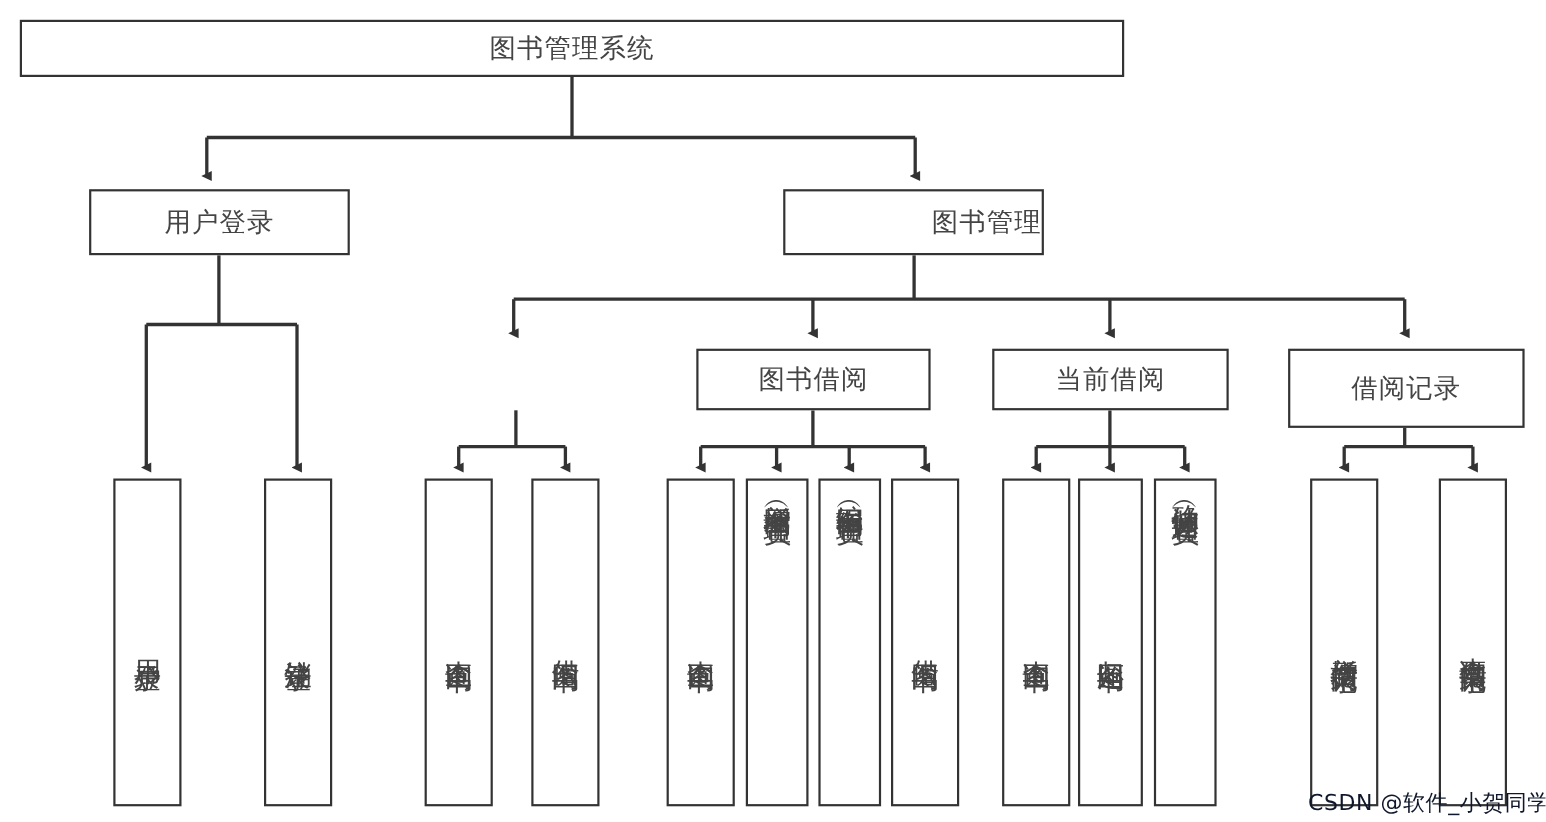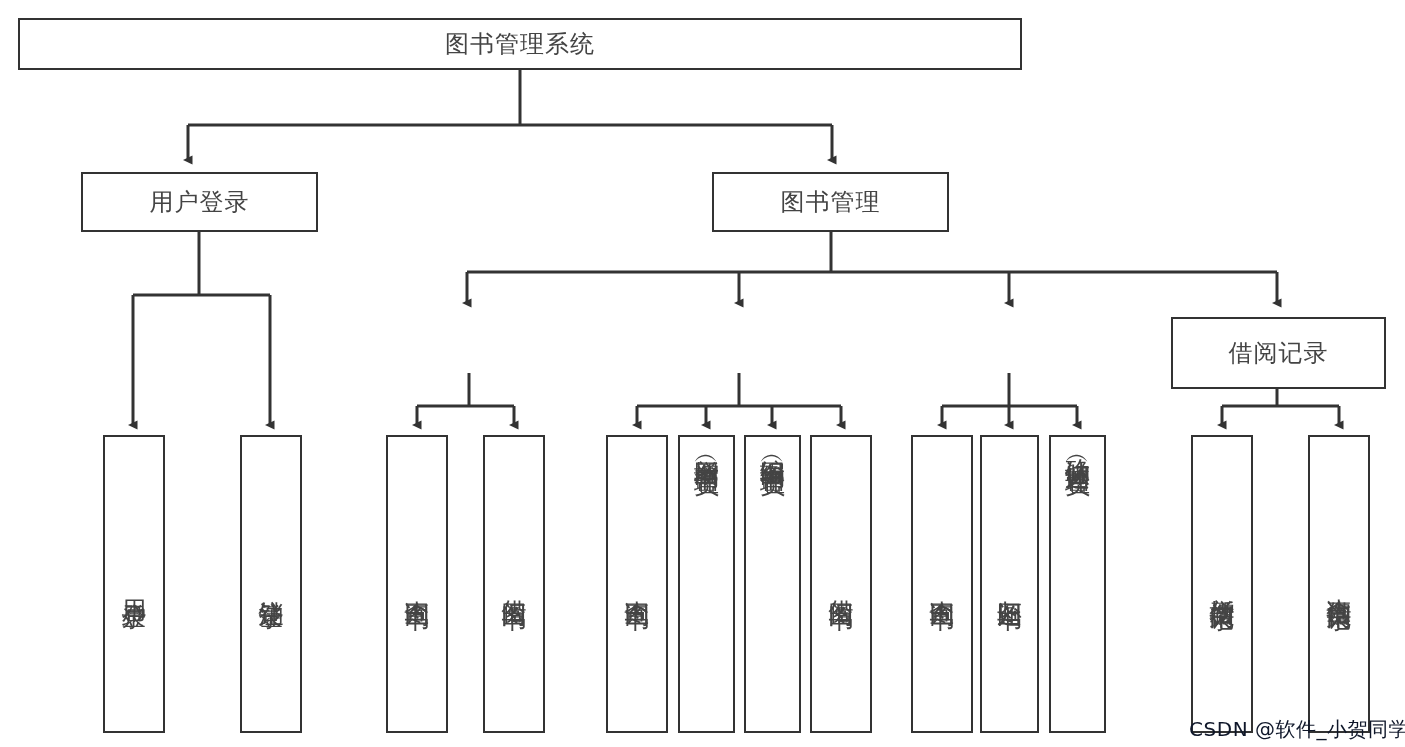--- a/index.html
+++ b/index.html
@@ -126,24 +126,30 @@
     </g>
   </svg>
 
   <div class="node" style="left:18px; top:18px; width:1004px; height:52px;">
     <span class="label">图书管理系统</span>
   </div>
 
   <div class="node" style="left:81px; top:172px; width:237px; height:60px;">
     <span class="label">用户登录</span>
   </div>
-  <div class="node" style="left:712px; top:172px; width:237px; height:60px;">
+  <div class="node" style="left:712px; top:172px; width:237px; height:60px;justify-content:flex-end;">
     <span class="label">图书管理</span>
   </div>
 
+  <div class="node" style="left:633px; top:317px; width:213px; height:56px;">
+    <span class="label">图书借阅</span>
+  </div>
+  <div class="node" style="left:902px; top:317px; width:215px; height:56px;">
+    <span class="label">当前借阅</span>
+  </div>
   <div class="node" style="left:1171px; top:317px; width:215px; height:72px;">
     <span class="label">借阅记录</span>
   </div>
 
   <div class="node vert mid" style="left:103px; top:435px; width:62px; height:298px;">
     <span class="label">用户登录</span>
   </div>
   <div class="node vert mid" style="left:240px; top:435px; width:62px; height:298px;">
     <span class="label">注销登录</span>
   </div>

